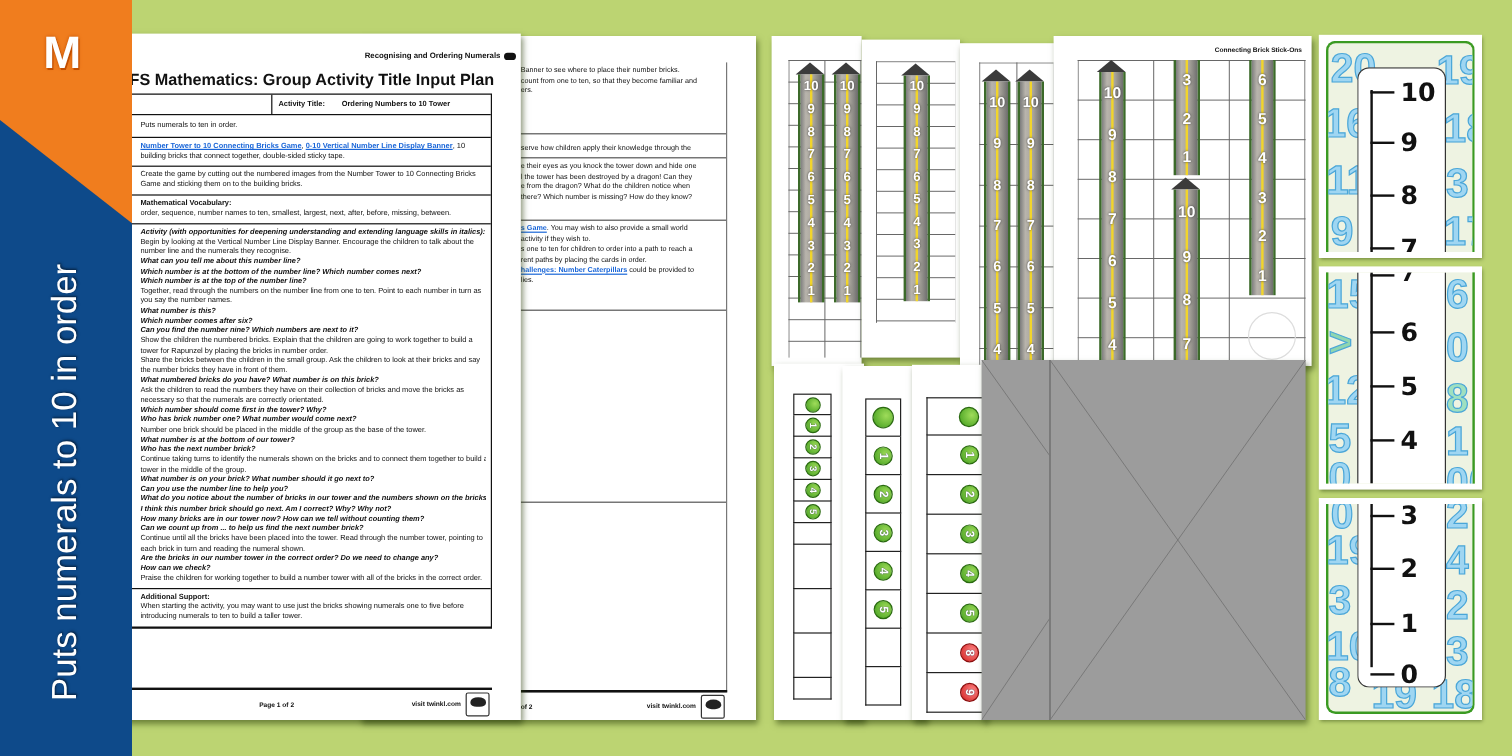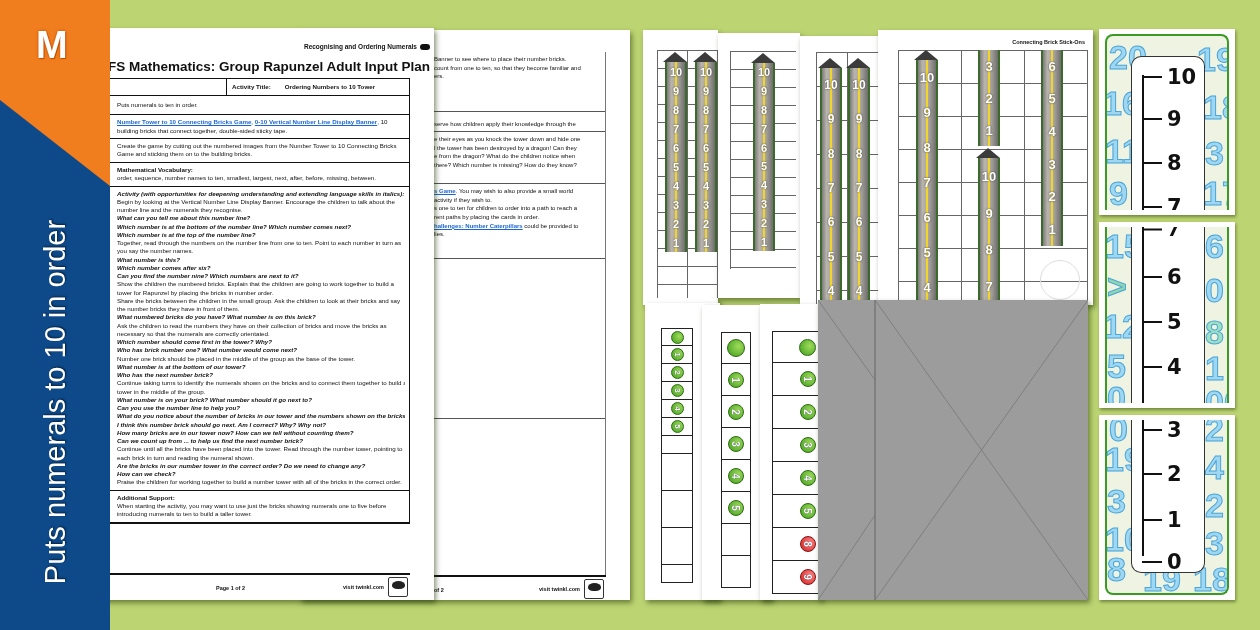--- a/index.html
+++ b/index.html
@@ -143,21 +143,21 @@
     <span class="visit">visit twinkl.com</span>
     <span class="logo"></span>
   </div>
 </div>
 
 <div id="doc1" class="sheet">
   <div class="hdr-right">
     <span>Recognising and Ordering Numerals</span>
     <span class="pill"></span>
   </div>
-  <div class="title">FS Mathematics: Group Rapunzel Adult Input Plan</div>
+  <div class="title">FS Mathematics: Group Activity Title Input Plan</div>
   <div class="tbl">
     <div class="row head">
       <div class="c1"></div>
       <div class="c2">
         <span>Activity Title:</span>
         <span>Ordering Numbers to 10 Tower</span>
       </div>
     </div>
     <div class="row" style="padding-top:5px;padding-bottom:5px;">
       <span>Puts numerals to ten in order.</span>

